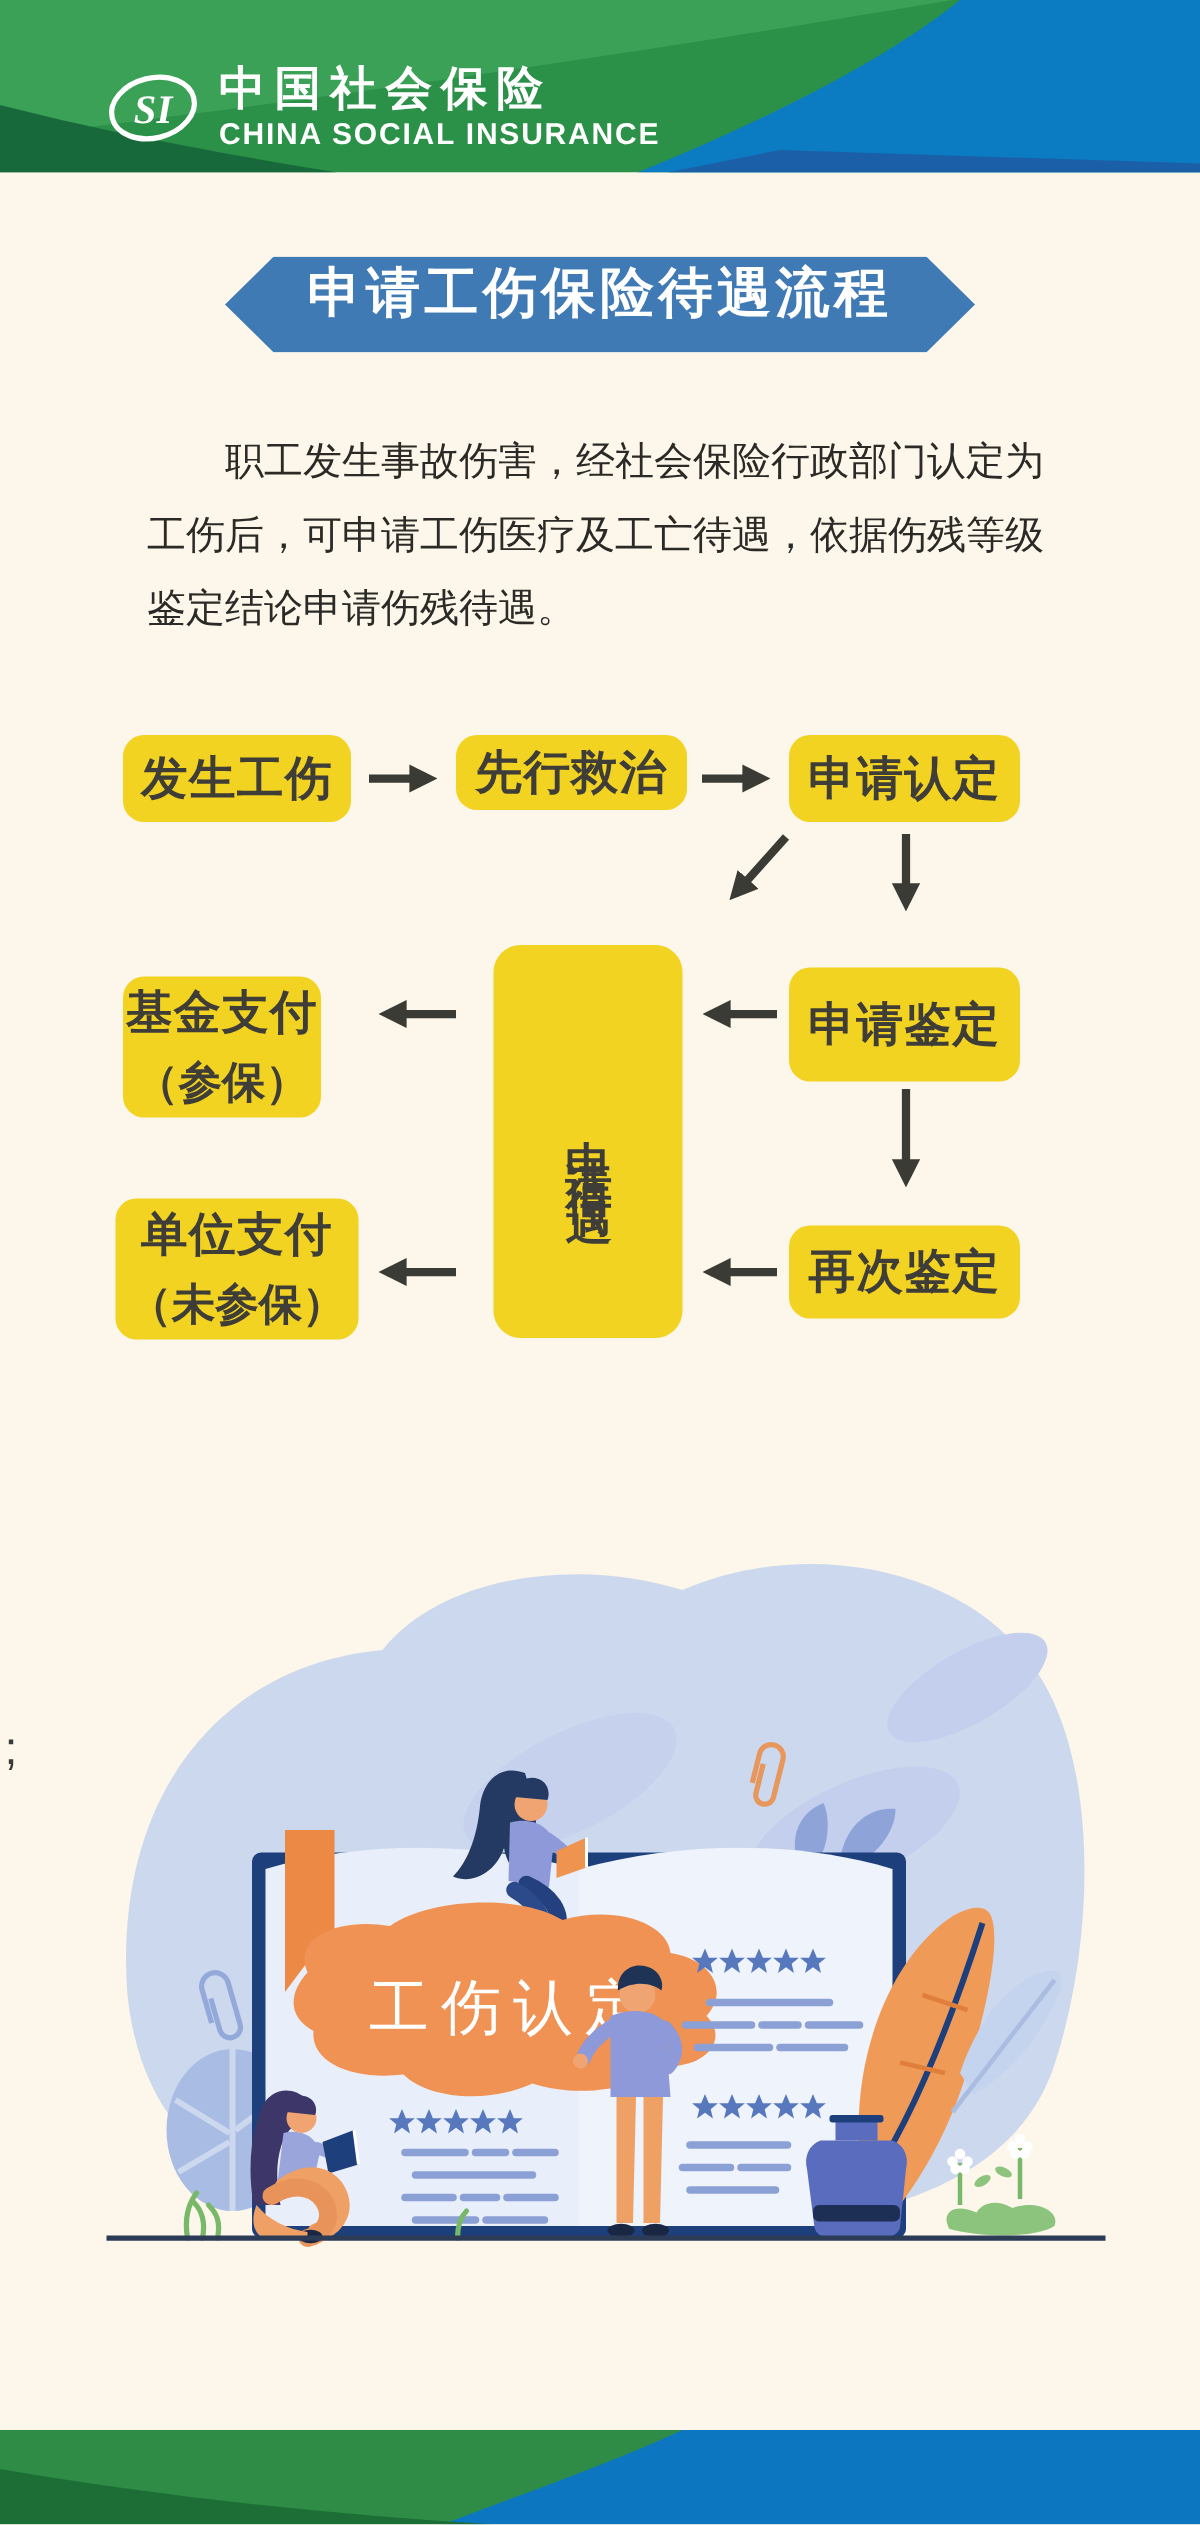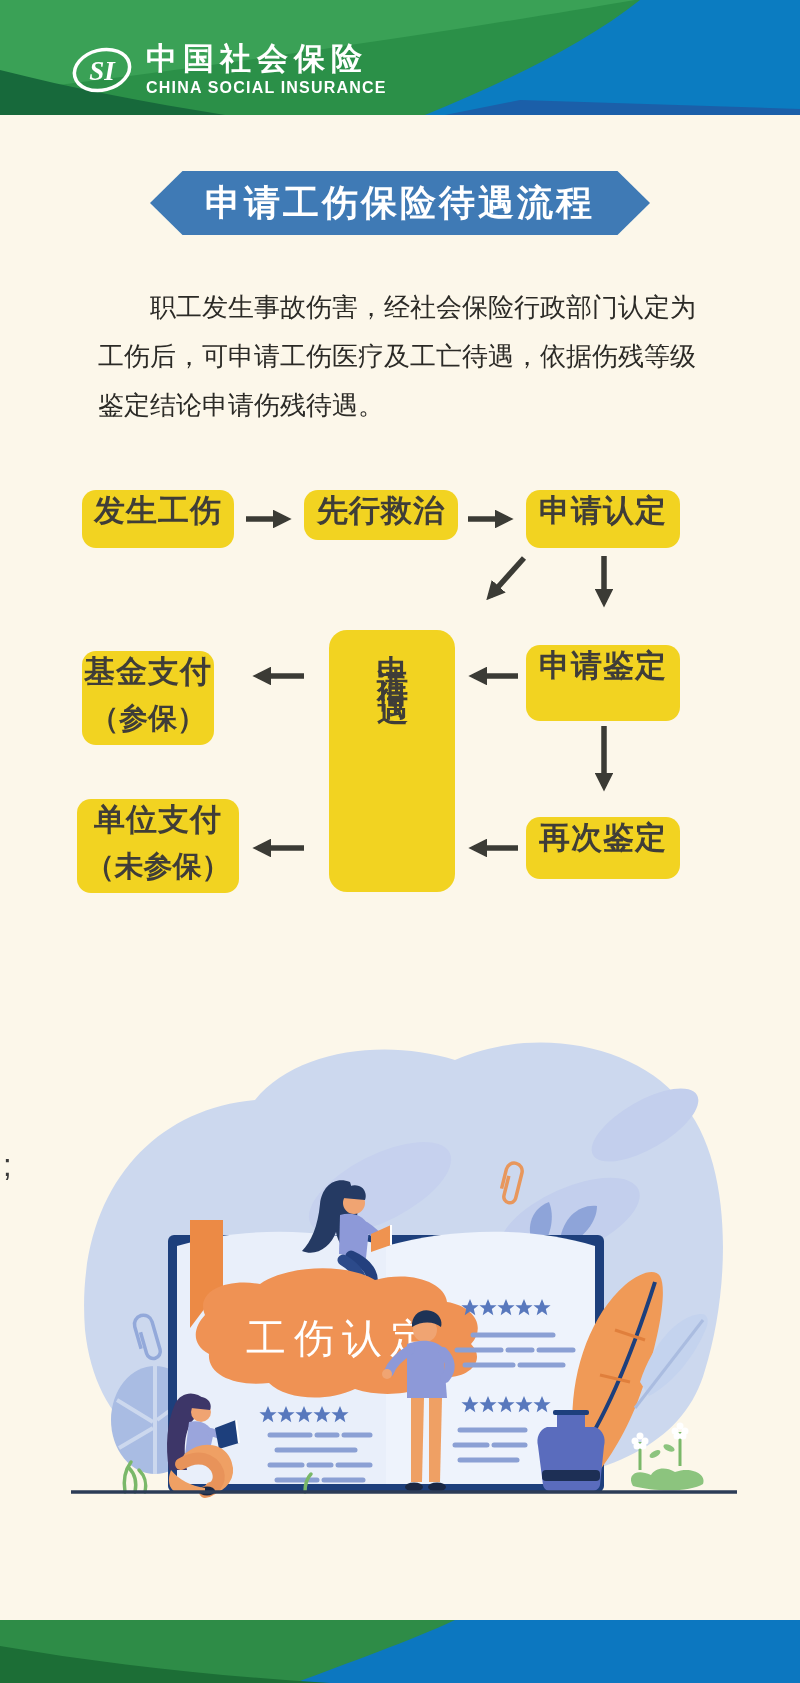--- a/index.html
+++ b/index.html
@@ -8,36 +8,36 @@
   .abs{position:absolute;}
 
   
   .band{position:absolute;left:0;width:800px;display:block;}
 
   
   .logo-wrap{position:absolute;left:70px;top:42px;display:flex;align-items:center;}
   .brand-col{margin-left:12px;color:#fff;}
   .brand-cn{font-size:31px;font-weight:700;letter-spacing:6px;line-height:34px;
             font-family:"Liberation Serif",serif;}
-  .brand-en{font-size:16px;font-weight:700;letter-spacing:1.2px;margin-top:3px;}
+  .brand-en{font-size:20px;font-weight:700;letter-spacing:1.2px;margin-top:3px;}
 
   
   .banner{position:absolute;left:150px;top:171px;width:500px;height:64px;background:#3f7ab5;
           clip-path:polygon(6.5% 0,93.5% 0,100% 50%,93.5% 100%,6.5% 100%,0 50%);
-          display:flex;align-items:center;justify-content:center;}
+          display:flex;align-items:flex-start;justify-content:center;}
   .banner span{color:#fff;font-size:36px;font-weight:700;letter-spacing:3px;}
 
   
   .intro{position:absolute;left:98px;top:283px;width:620px;color:#2b2a26;font-size:26px;line-height:49px;}
   .intro .ln{white-space:nowrap;}
   .intro .ln.first{text-indent:2em;}
 
   
   .node{position:absolute;background:#f2d321;border-radius:14px;color:#3f3d38;font-weight:700;
-        display:flex;align-items:center;justify-content:flex-start;flex-direction:column;
+        display:flex;align-items:center;justify-content:center;flex-direction:column;
         font-size:31px;letter-spacing:1px;}
   .node .l2{font-size:29px;margin-top:6px;letter-spacing:0;}
   .node.big{border-radius:18px;}
   .vert{writing-mode:vertical-rl;text-orientation:upright;letter-spacing:13px;font-size:31px;}
 
   .stray{position:absolute;left:3px;top:1148px;font-size:31px;color:#3a3a3a;}
 </style>
 </head>
 <body>
 

